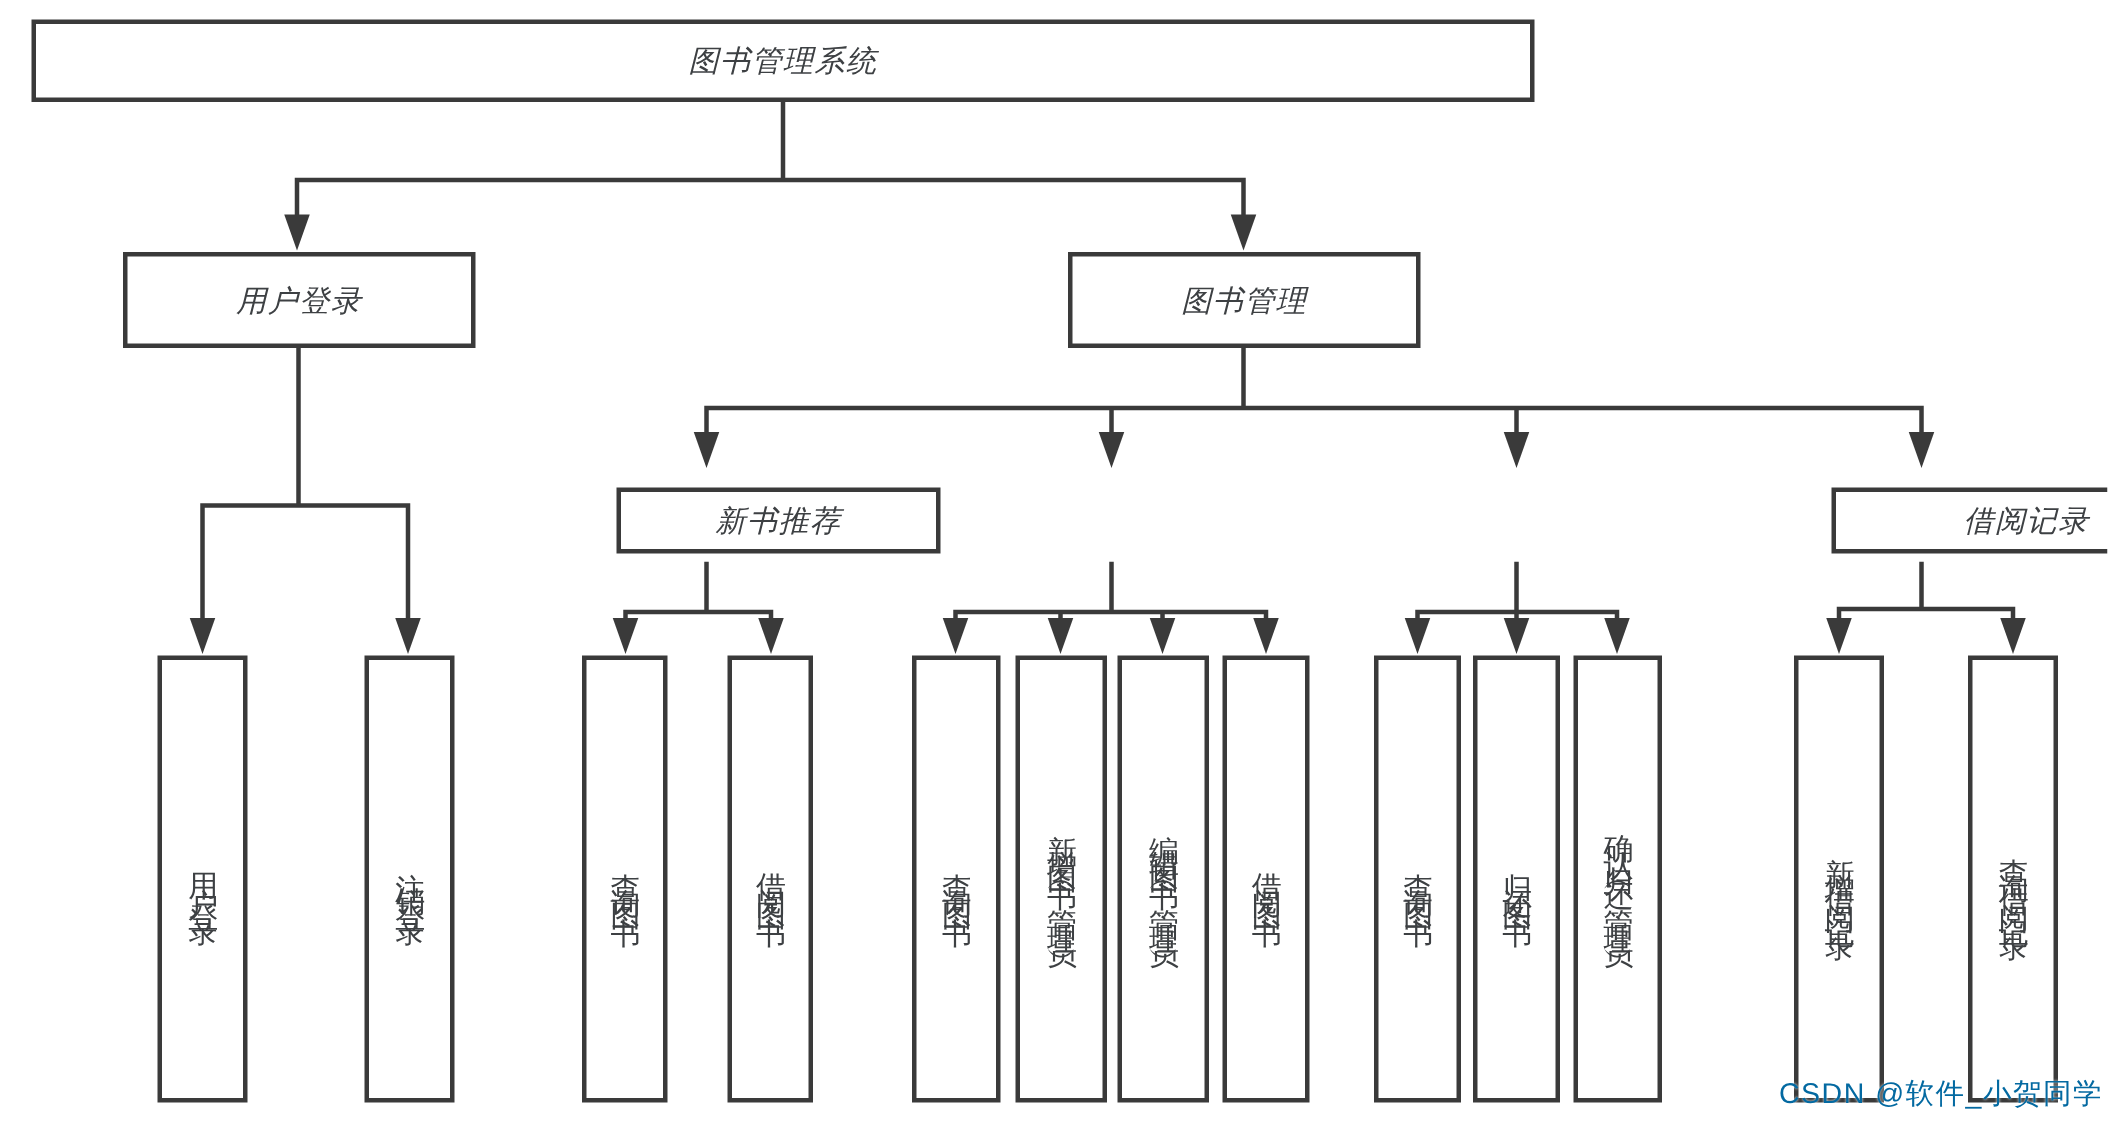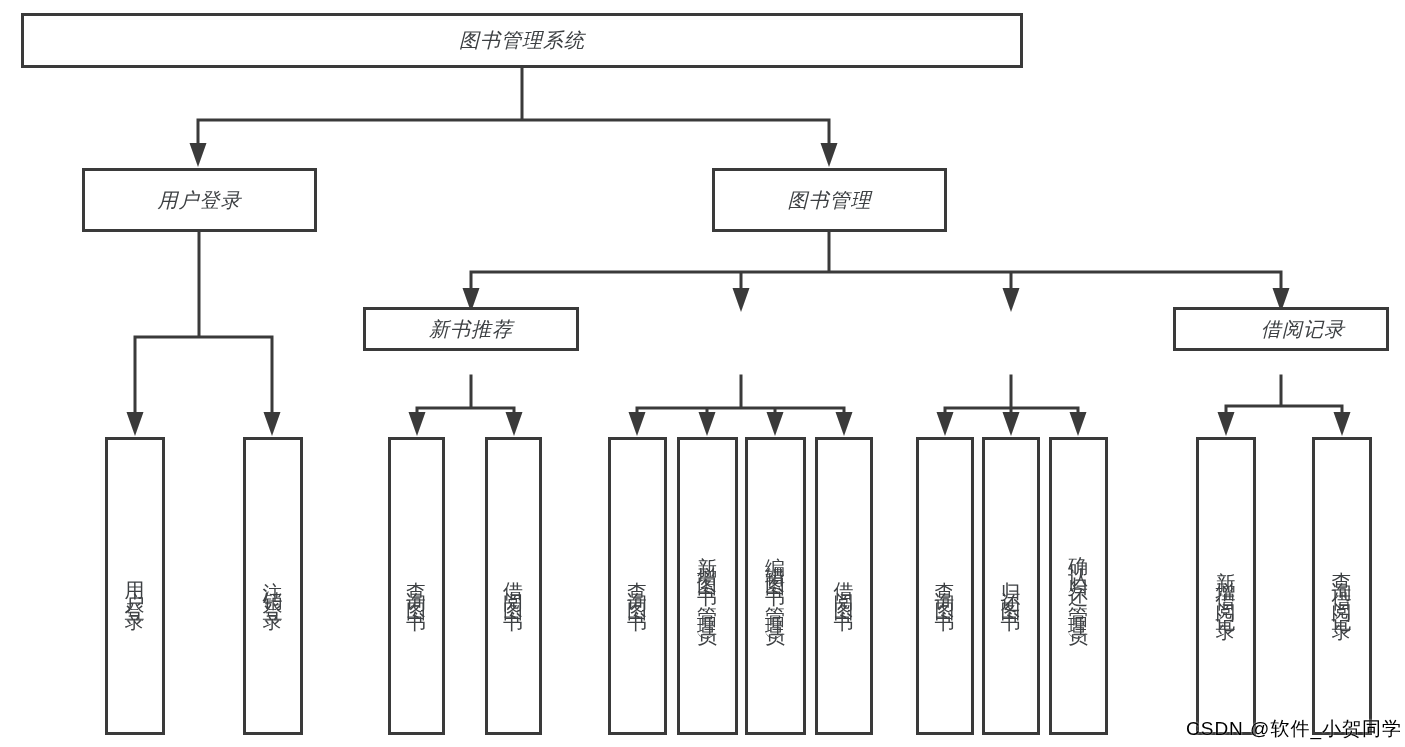--- a/index.html
+++ b/index.html
@@ -18,21 +18,21 @@
     background:#ffffff;
     display:flex;align-items:center;justify-content:center;
     color:#3d4043;
     font-size:20px;
     letter-spacing:1px;
     z-index:2;
     font-style:italic;
   }
   .root{left:21px;top:13px;width:1002px;height:55px;}
   .lvl2{top:168px;width:235px;height:64px;}
-  .lvl3{top:307px;width:216px;height:44px;}
+  .lvl3{top:325px;width:216px;height:44px;margin-left:48px;}
   .vbox{
     position:absolute;
     top:437px;height:298px;
     box-sizing:border-box;
     border:3px solid #3a3a3a;
     background:#ffffff;
     display:flex;align-items:center;justify-content:center;
     color:#3d4043;
     font-size:20px;
     z-index:2;
@@ -40,21 +40,21 @@
   .vbox span{
     writing-mode:vertical-rl;
     letter-spacing:10px;
     line-height:1;
     white-space:nowrap;
   }
   #watermark{
     position:absolute;
     left:1186px;top:716px;
     font-size:19px;
-    color:#000000;
+    color:#0369a1;
     letter-spacing:1px;
     text-shadow:0 0 2px #ffffff;
     z-index:3;
     white-space:nowrap;
   }
 </style>
 </head>
 <body>
 
 <div id="stage">

